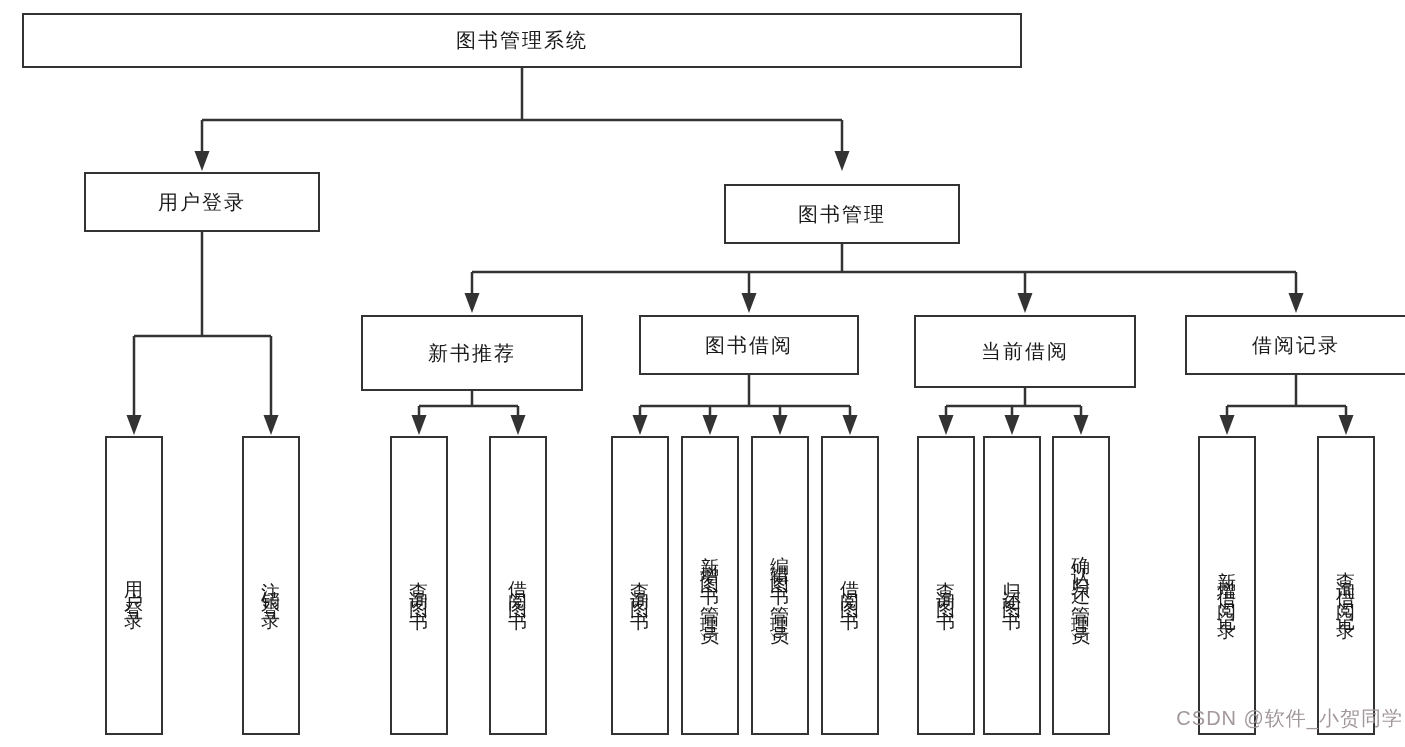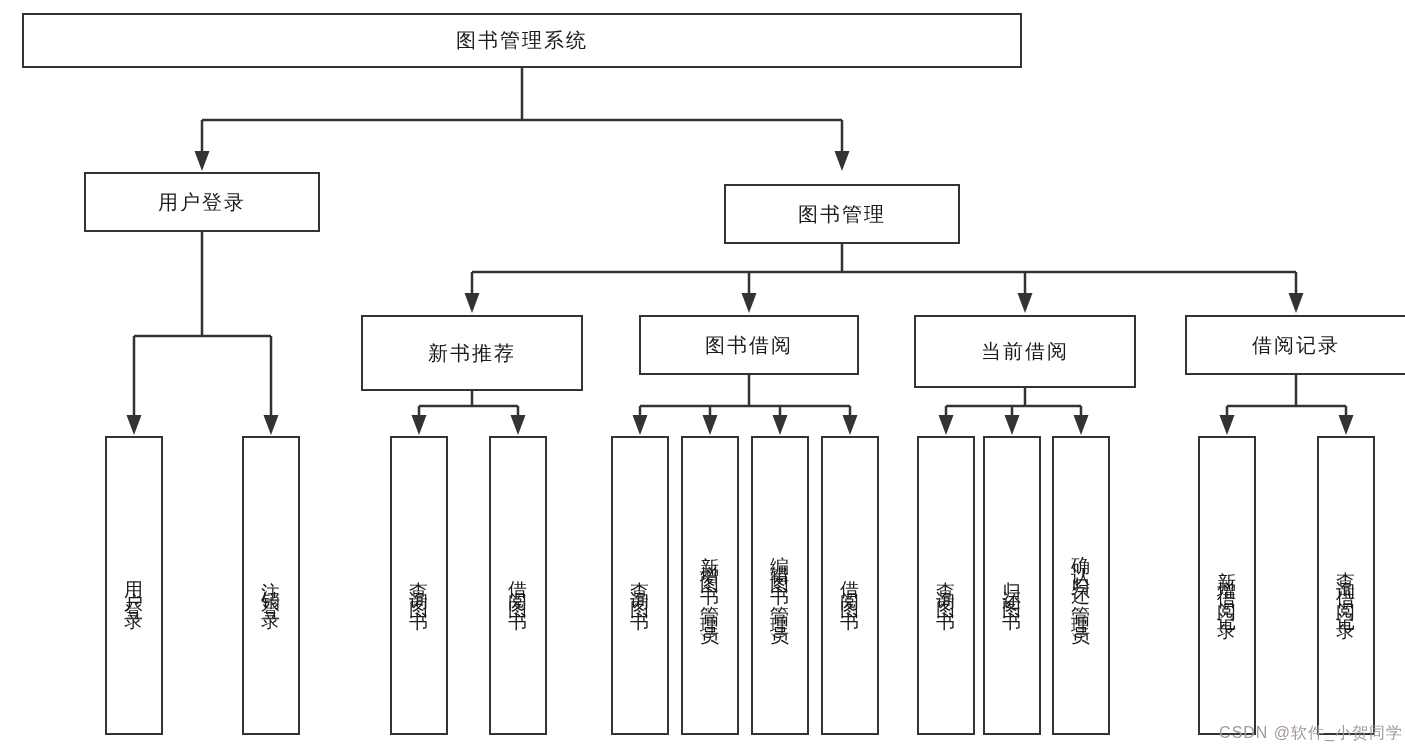--- a/index.html
+++ b/index.html
@@ -32,22 +32,22 @@
   .h-label{font-size:20px;letter-spacing:2px;white-space:nowrap;}
   .v-box .v-label{
     writing-mode:vertical-rl;
     text-orientation:mixed;
     font-size:19px;
     letter-spacing:10px;
     line-height:1;
   }
   .watermark{
     position:absolute;
-    right:2px;bottom:3px;
-    font-size:16px;
+    right:2px;bottom:15px;
+    font-size:20px;
     color:var(--wm);
     white-space:nowrap;
     letter-spacing:1px;
   }
 </style>
 </head>
 <body>
 
 <div id="canvas">
 

